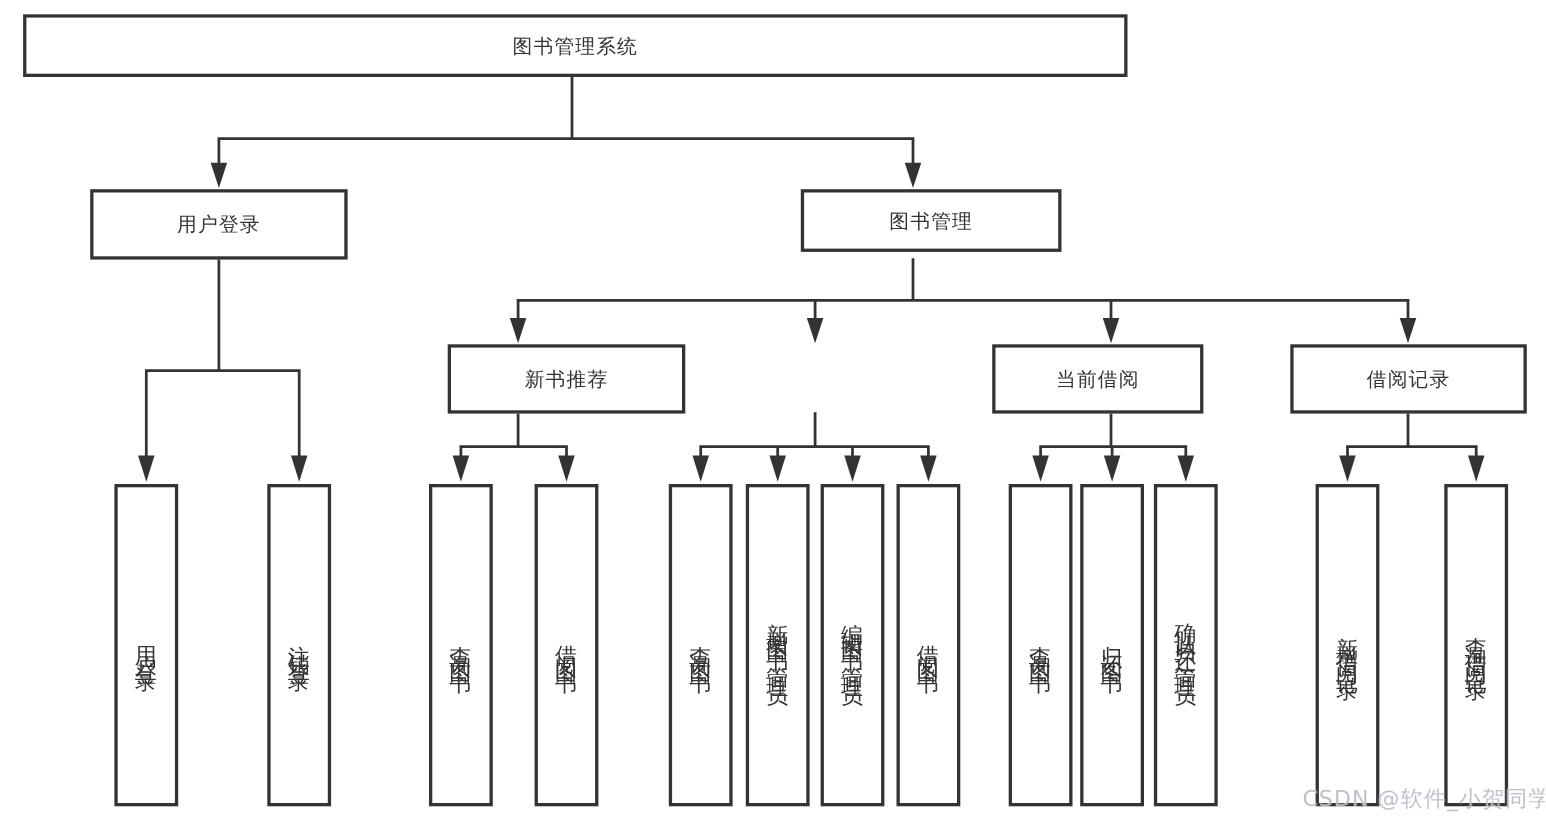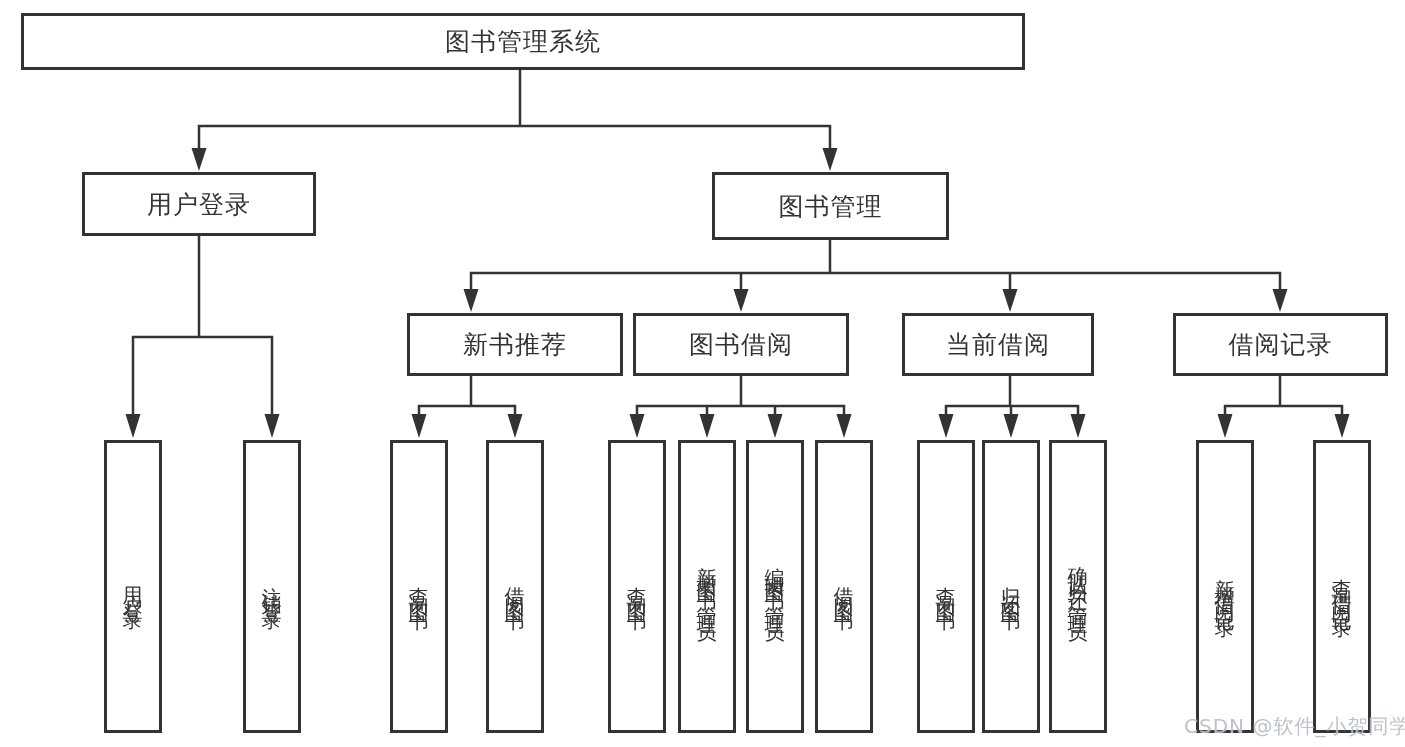--- a/index.html
+++ b/index.html
@@ -13,21 +13,21 @@
   svg.connectors { position:absolute; left:0; top:0; width:1405px; height:747px; z-index:1; }
   .node {
     position:absolute;
     box-sizing:border-box;
     background:#ffffff;
     border:3px solid #333333;
     color:#333333;
     display:flex;
     align-items:center;
     justify-content:center;
-    font-size:25px;
+    font-size:18px;
     letter-spacing:1px;
     z-index:2;
     white-space:nowrap;
   }
   .vnode {
     writing-mode:vertical-rl;
     text-orientation:mixed;
     font-size:20px;
     letter-spacing:8px;
     white-space:normal;
@@ -79,24 +79,23 @@
       <polygon points="1003.5,414 1018.5,414 1011,438"></polygon>
       <polygon points="1070.5,414 1085.5,414 1078,438"></polygon>
       <polygon points="1217.5,414 1232.5,414 1225,438"></polygon>
       <polygon points="1334.5,414 1349.5,414 1342,438"></polygon>
     </g>
   </svg>
 
   <div class="node" style="left:21px; top:13px; width:1004px; height:57px;">图书管理系统</div>
 
   <div class="node" style="left:82px; top:172px; width:234px; height:64px;">用户登录</div>
-  <div class="node" style="left:712px; top:172px; width:237px; height:68px;">图书管理</div>
+  <div class="node" style="left:728px; top:172px; width:237px; height:57px;">图书管理</div>
 
   <div class="node" style="left:363px; top:313px; width:216px; height:63px;margin-left:44px;">新书推荐</div>
-  <div class="node" style="left:633px; top:313px; width:216px; height:63px;">图书借阅</div>
   <div class="node" style="left:902px; top:313px; width:192px; height:63px;">当前借阅</div>
   <div class="node" style="left:1173px; top:313px; width:215px; height:63px;">借阅记录</div>
 
   <div class="node vnode" style="left:104px; top:440px; width:58px; height:293px;">用户登录</div>
   <div class="node vnode" style="left:243px; top:440px; width:58px; height:293px;">注销登录</div>
 
   <div class="node vnode" style="left:390px; top:440px; width:58px; height:293px;">查询图书</div>
   <div class="node vnode" style="left:486px; top:440px; width:58px; height:293px;">借阅图书</div>
 
   <div class="node vnode" style="left:608px; top:440px; width:58px; height:293px;">查询图书</div>

